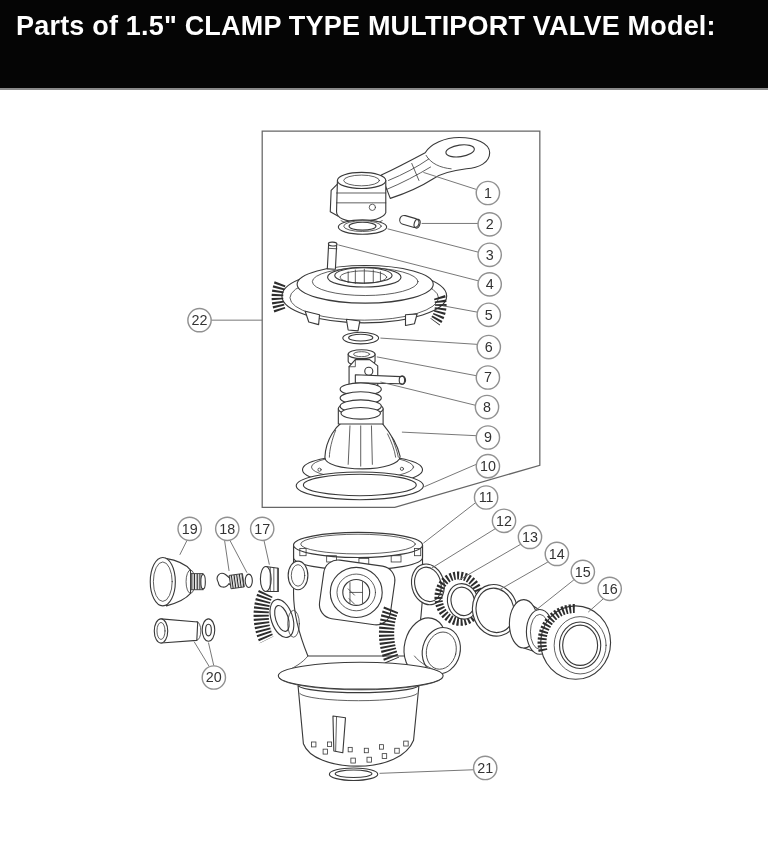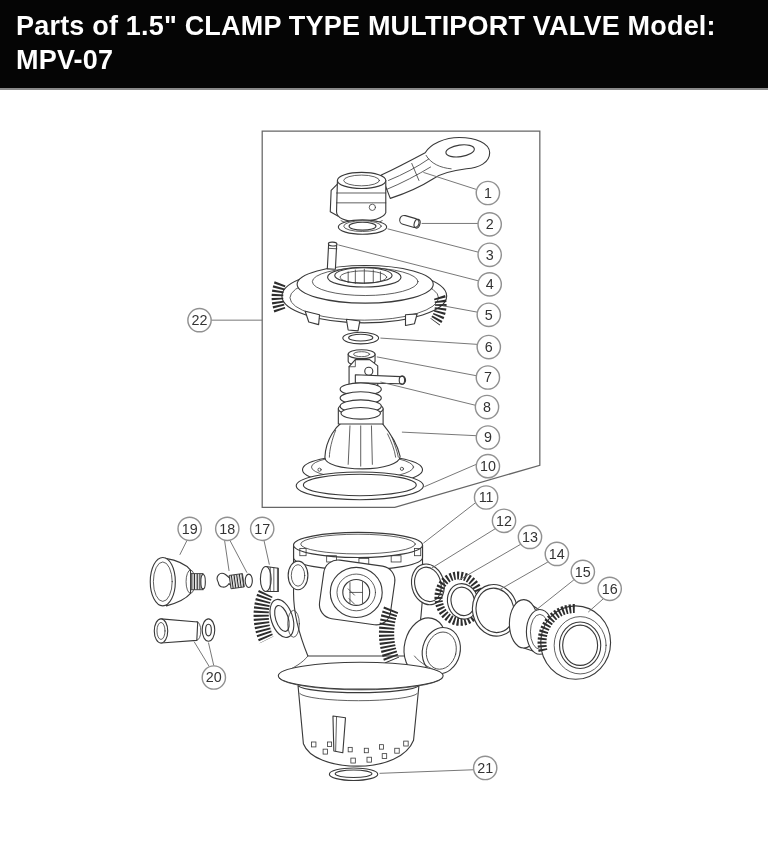--- a/index.html
+++ b/index.html
@@ -27,21 +27,20 @@
   .box  { stroke:#666; stroke-width:1.4; fill:none; }
   .co-l { stroke:var(--leader,#6f6f6f); stroke-width:1.05; fill:none; }
   .co-c { fill:#ffffff; stroke:var(--callout-ring,#919191); stroke-width:1.6; }
   .co-t { fill:var(--callout-number,#333); font-family:"Liberation Sans",sans-serif; font-size:16px; text-anchor:middle; }
 </style>
 </head>
 <body>
 
 <div class="header">
   <div class="t">Parts of 1.5" CLAMP TYPE MULTIPORT VALVE Model:</div>
-  <div class="t">MPV-07</div>
 </div>
 
 <div class="stage">
 <svg width="768" height="772" viewBox="0 90 768 862">
   <defs>
     <pattern id="threads" width="4" height="3" patternUnits="userSpaceOnUse">
       <rect width="4" height="3" fill="#ffffff"></rect>
       <path d="M0,1.5 H4" stroke="#8a8a8a" stroke-width="0.8"></path>
     </pattern>
     <pattern id="threadsDark" width="3" height="4" patternUnits="userSpaceOnUse">

